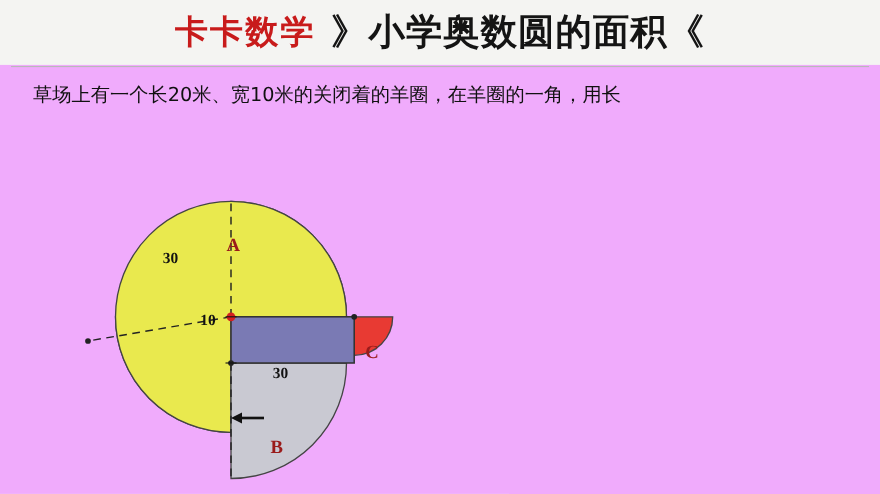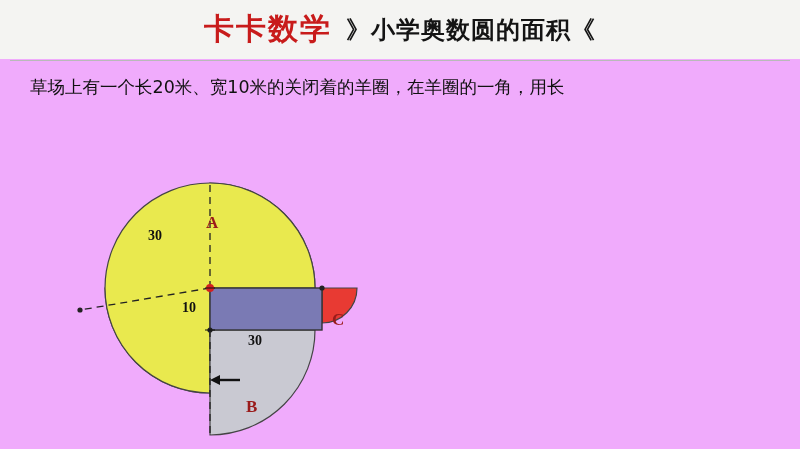--- a/index.html
+++ b/index.html
@@ -34,21 +34,21 @@
   }
   .title-red {
     color: #c81b1b;
     font-size: 30px;
     font-weight: bold;
     font-family: "DejaVu Sans", sans-serif;
     letter-spacing: 2px;
   }
   .title-black {
     color: #141414;
-    font-size: 24px;
+    font-size: 33px;
     font-weight: bold;
     font-family: "DejaVu Sans", sans-serif;
     letter-spacing: 1px;
     text-align: center;
   }
   .divider {
     position: absolute;
     left: 10px;
     top: 60px;
     width: 780px;
@@ -130,17 +130,17 @@
 
       <line x1="205" y1="168" x2="215" y2="168" stroke="#111111" stroke-width="1"></line>
       <line x1="205" y1="210" x2="215" y2="210" stroke="#111111" stroke-width="1"></line>
     </svg>
 
     <div class="label lbl-A" style="left:206px; top:93px;">A</div>
     <div class="label lbl-B" style="left:246px; top:277px;">B</div>
     <div class="label lbl-C" style="left:332px; top:190px;">C</div>
 
     <div class="label lbl-num" style="left:148px; top:108px;">30</div>
-    <div class="label lbl-num" style="left:182px; top:180px;">10</div>
+    <div class="label lbl-num" style="left:182px; top:164px;">10</div>
     <div class="label lbl-num" style="left:248px; top:213px;">30</div>
   </div>
 
 </div>
 
 </body></html>

